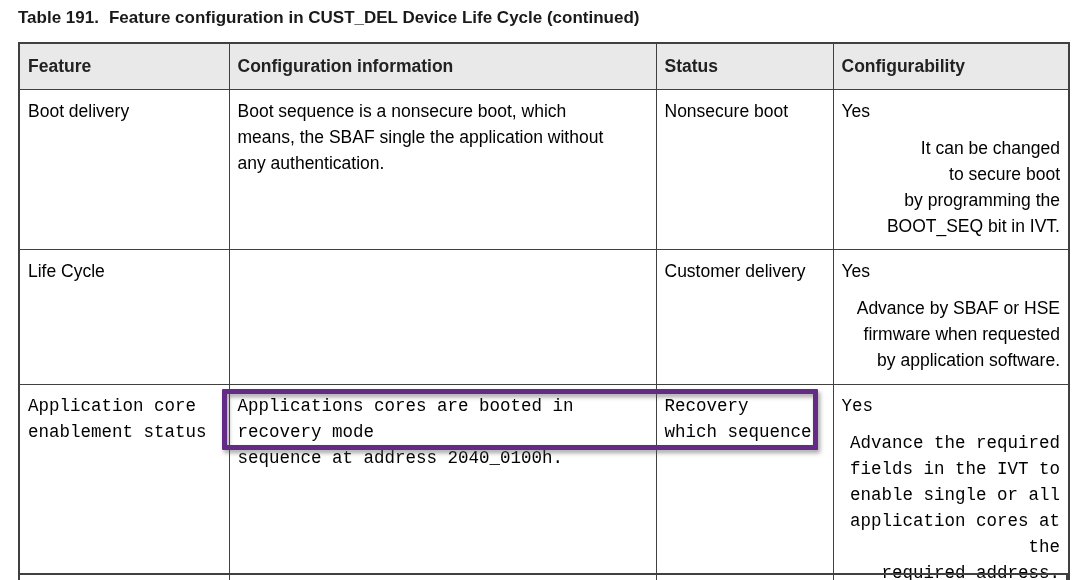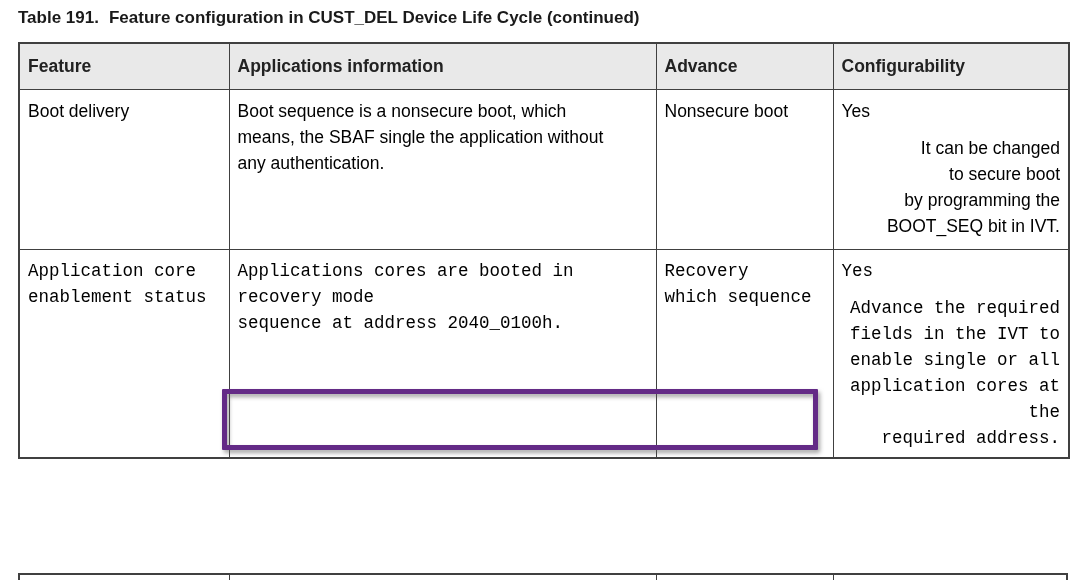--- a/index.html
+++ b/index.html
@@ -125,22 +125,22 @@
   <table class="doc-table">
     <colgroup>
       <col class="c1">
         <col class="c2">
         <col class="c3">
         <col class="c4">
     </colgroup>
     <thead>
       <tr>
         <th>Feature</th>
-        <th>Applications information</th>
-        <th>Advance</th>
+        <th>Configuration information</th>
+        <th>Status</th>
         <th>Configurability</th>
       </tr>
     </thead>
     <tbody>
       <tr class="r1">
         <td>
             <div class="cell-text">Boot delivery</div>
           </td>
         <td>
             <div class="cell-text">Boot sequence is a nonsecure boot, which
@@ -149,20 +149,37 @@
           </td>
         <td>
             <div class="cell-text">Nonsecure boot</div>
           </td>
         <td>
           <div class="cell-text">Yes</div>
           <div class="cell-text note">It can be changed
 to secure boot
 by programming the
 BOOT_SEQ bit in IVT.</div>
+        </td>
+      </tr>
+      <tr class="r2">
+        <td>
+            <div class="cell-text">Life Cycle</div>
+          </td>
+        <td>
+            <div class="cell-text"></div>
+          </td>
+        <td>
+            <div class="cell-text">Customer delivery</div>
+          </td>
+        <td>
+          <div class="cell-text">Yes</div>
+          <div class="cell-text note">Advance by SBAF or HSE
+firmware when requested
+by application software.</div>
         </td>
       </tr>
       <tr class="r3">
         <td>
             <div class="cell-text">Application core
 enablement status</div>
           </td>
         <td>
             <div class="cell-text">Applications cores are booted in recovery mode
 sequence at address 2040_0100h.</div>

